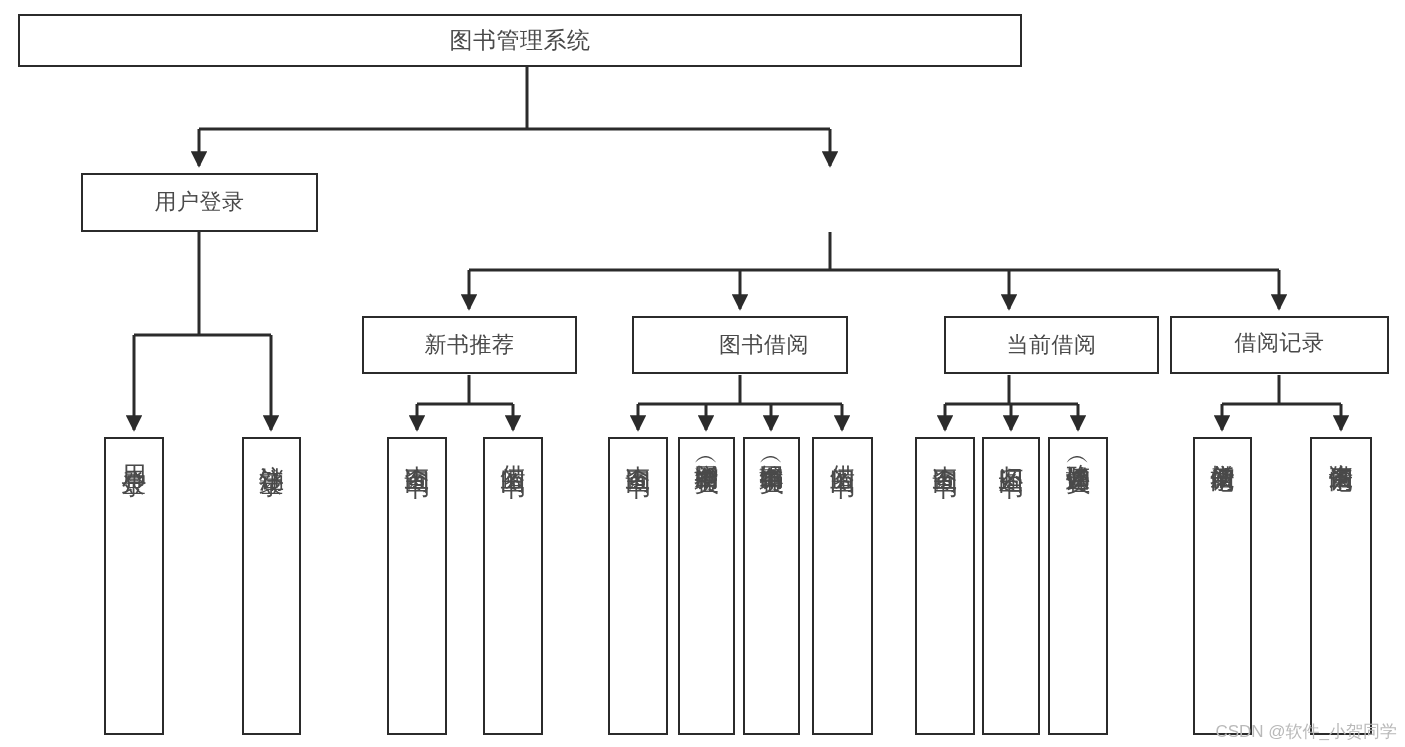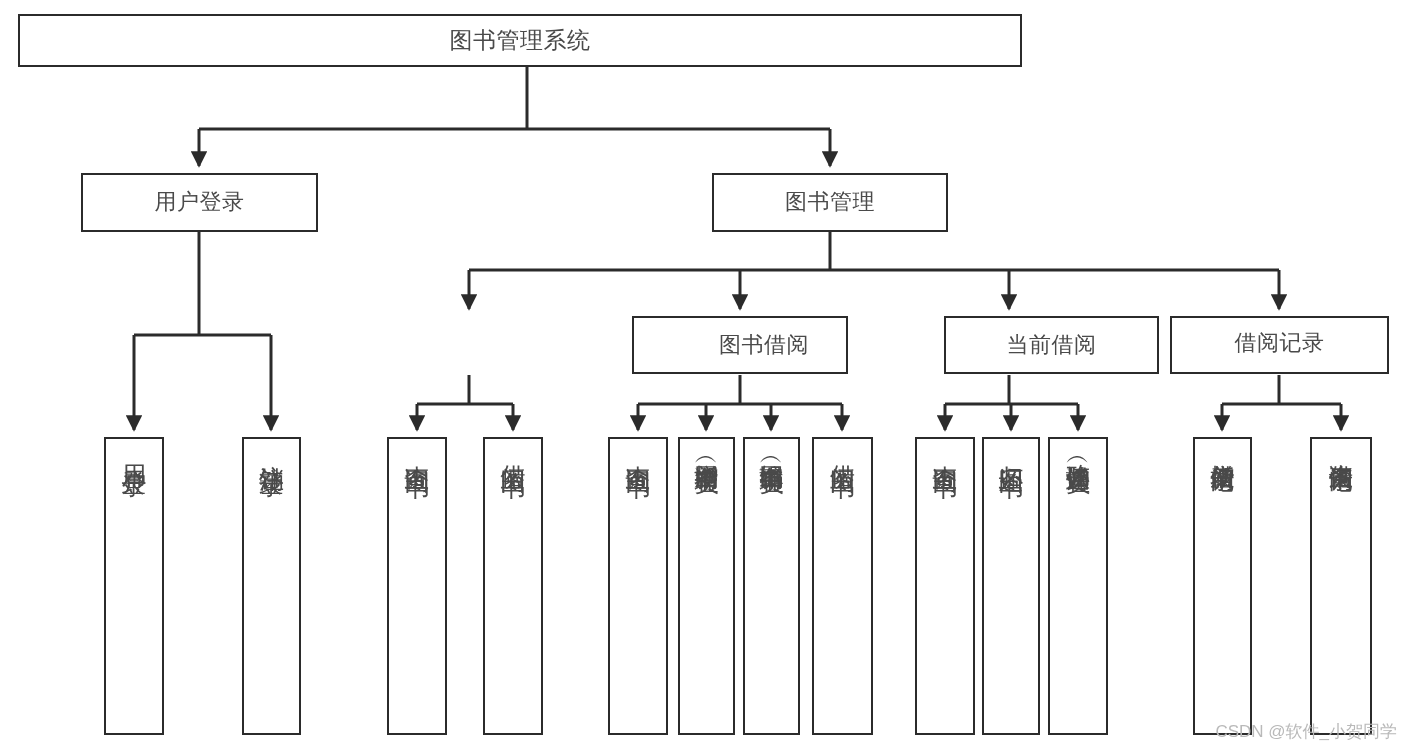--- a/index.html
+++ b/index.html
@@ -140,24 +140,24 @@
   </svg>
 
   <div class="node horiz root" style="left:18px; top:14px; width:1004px; height:53px;">
     <span class="label">图书管理系统</span>
   </div>
 
   <div class="node horiz" style="left:81px; top:173px; width:237px; height:59px;">
     <span class="label">用户登录</span>
   </div>
 
-  <div class="node horiz" style="left:712px; top:173px; width:236px; height:59px;">
-    <span class="label">图书管理</span>
-  </div>
-
+
+  <div class="node horiz" style="left:362px; top:316px; width:215px; height:58px;">
+    <span class="label">新书推荐</span>
+  </div>
 
   <div class="node horiz" style="left:632px; top:316px; width:216px; height:58px;padding-left:48px;">
     <span class="label">图书借阅</span>
   </div>
 
   <div class="node horiz" style="left:944px; top:316px; width:215px; height:58px;">
     <span class="label">当前借阅</span>
   </div>
 
   <div class="node horiz" style="left:1170px; top:316px; width:219px; height:58px;font-family:Liberation Mono, monospace;">

